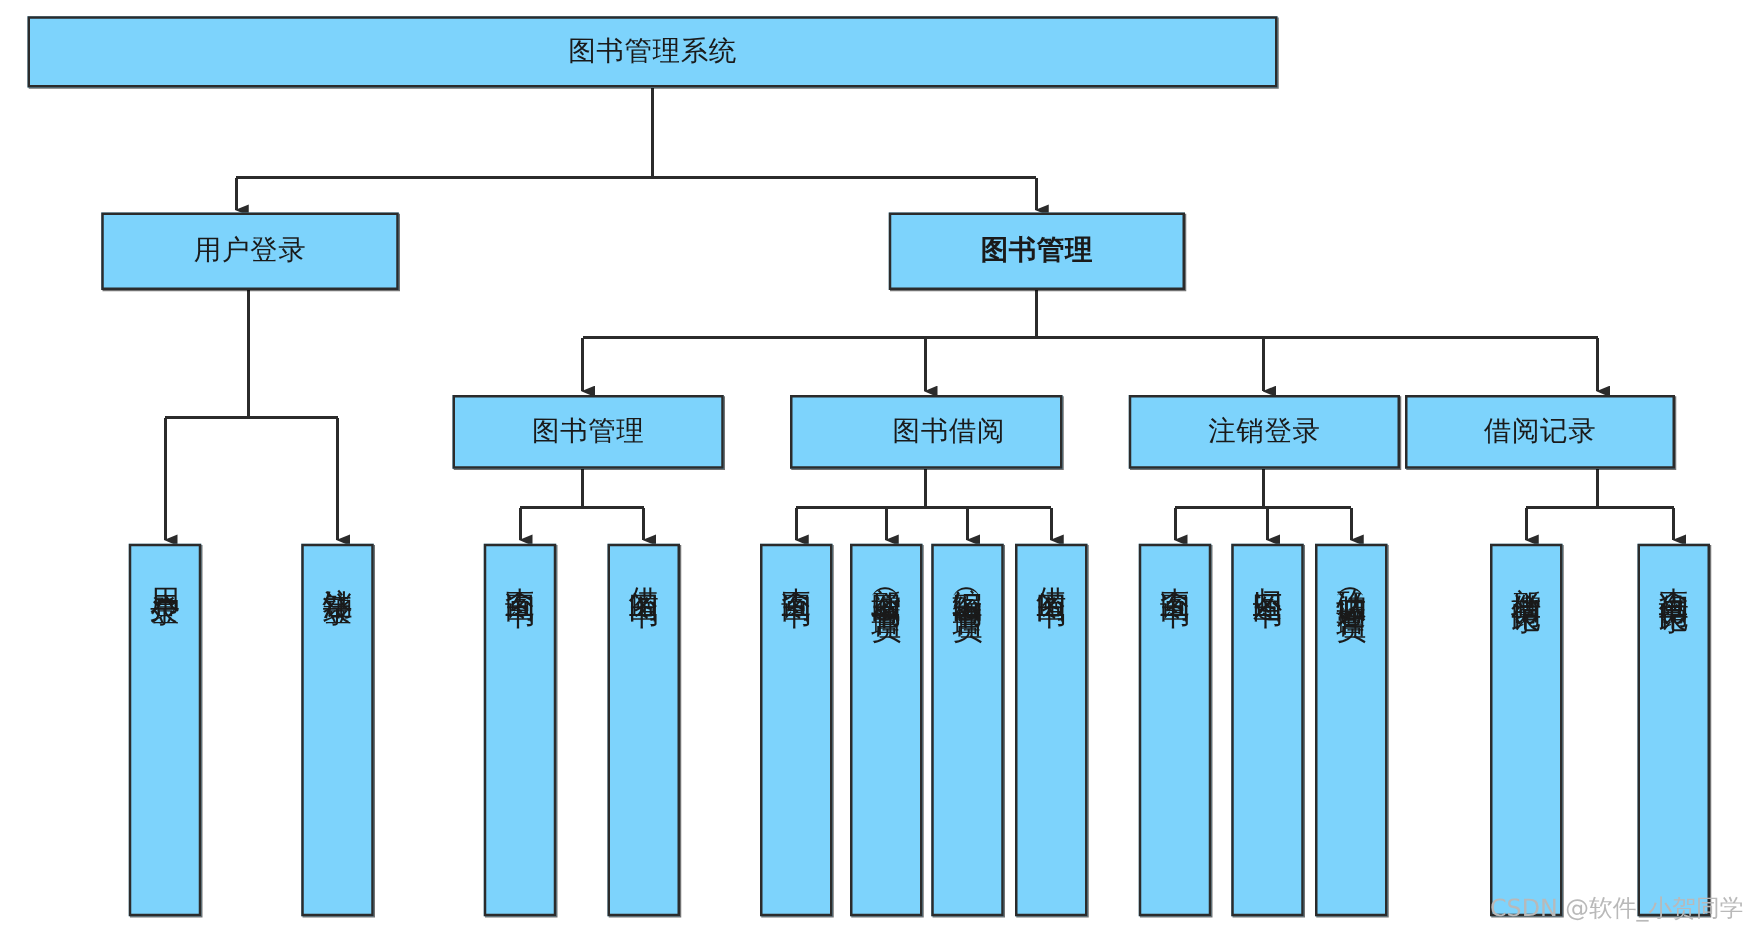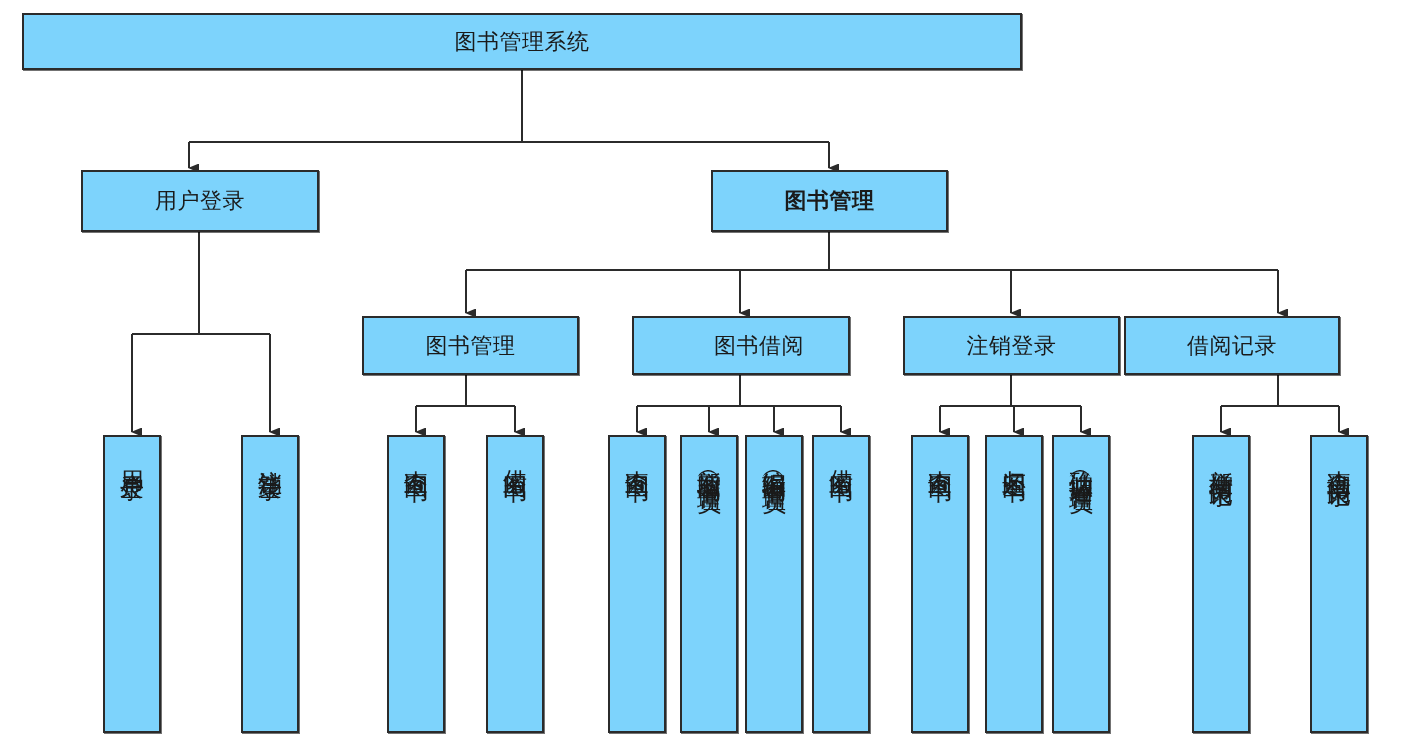--- a/index.html
+++ b/index.html
@@ -157,14 +157,15 @@
         <span class="node-label">确认归还（管理员）</span>
       </div>
       <div class="node-box vertical" style="left: 1192px; top: 435px; width: 58px; height: 298px;">
         <span class="node-label">新增借阅记录</span>
       </div>
       <div class="node-box vertical" style="left: 1310px; top: 435px; width: 58px; height: 298px;">
         <span class="node-label">查询借阅记录</span>
       </div>
     </div>
 
+  <div class="watermark" style="left: 1192px; top: 714px;">CSDN @软件_小贺同学</div>
 
 </div>
 
 </body></html>

